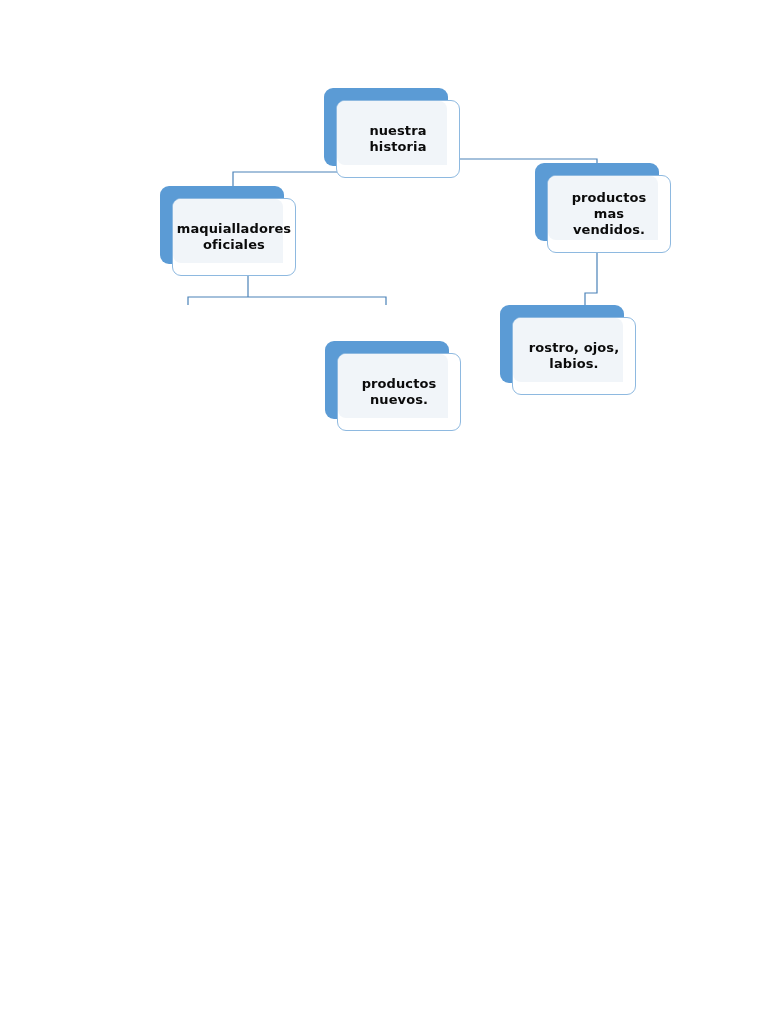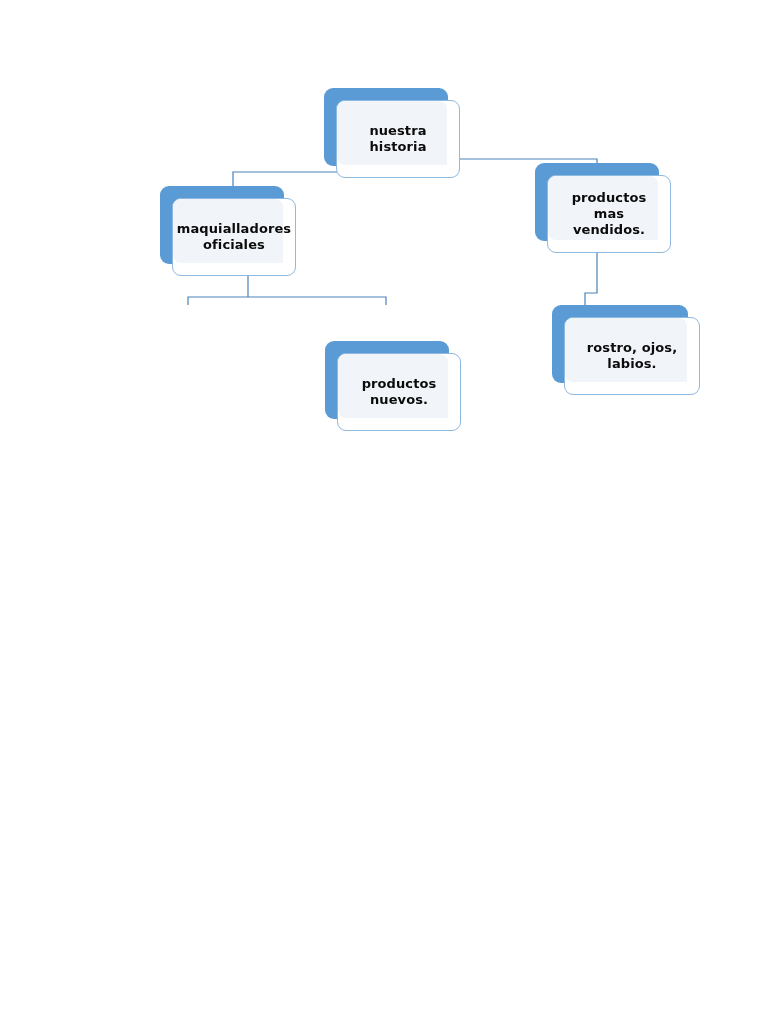--- a/index.html
+++ b/index.html
@@ -131,21 +131,21 @@
 
   <div class="node" style="left:325px; top:305px; width:124px; height:78px;margin-top:36px;">
     <div class="node-shadow"></div>
     <div class="node-card">
       <div class="node-card-inner"></div>
       <div class="node-label">productos
 nuevos.</div>
     </div>
   </div>
 
-  <div class="node" style="left:552px; top:305px; width:124px; height:78px;padding-left:12px;">
+  <div class="node" style="left:500px; top:305px; width:124px; height:78px;">
     <div class="node-shadow"></div>
     <div class="node-card">
       <div class="node-card-inner"></div>
       <div class="node-label">rostro, ojos,
 labios.</div>
     </div>
   </div>
 
 </div>
 

